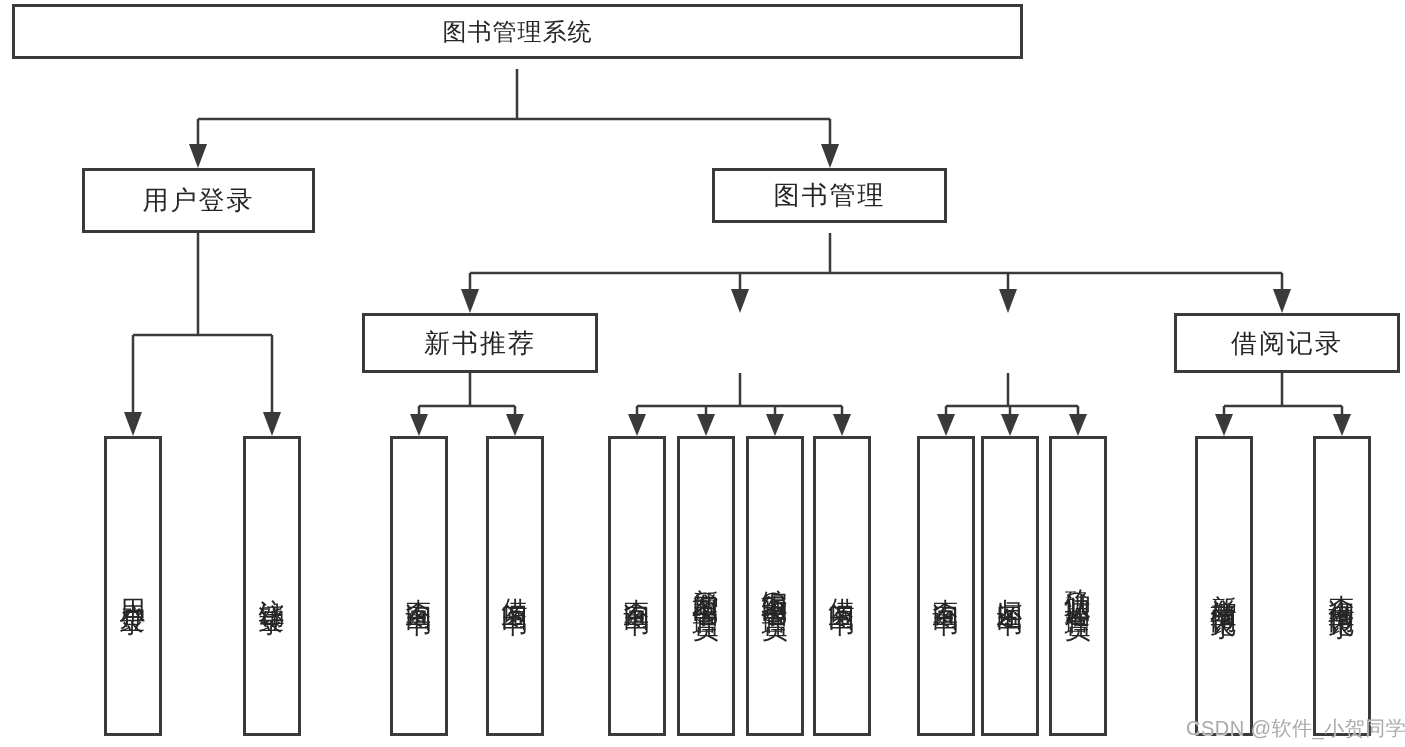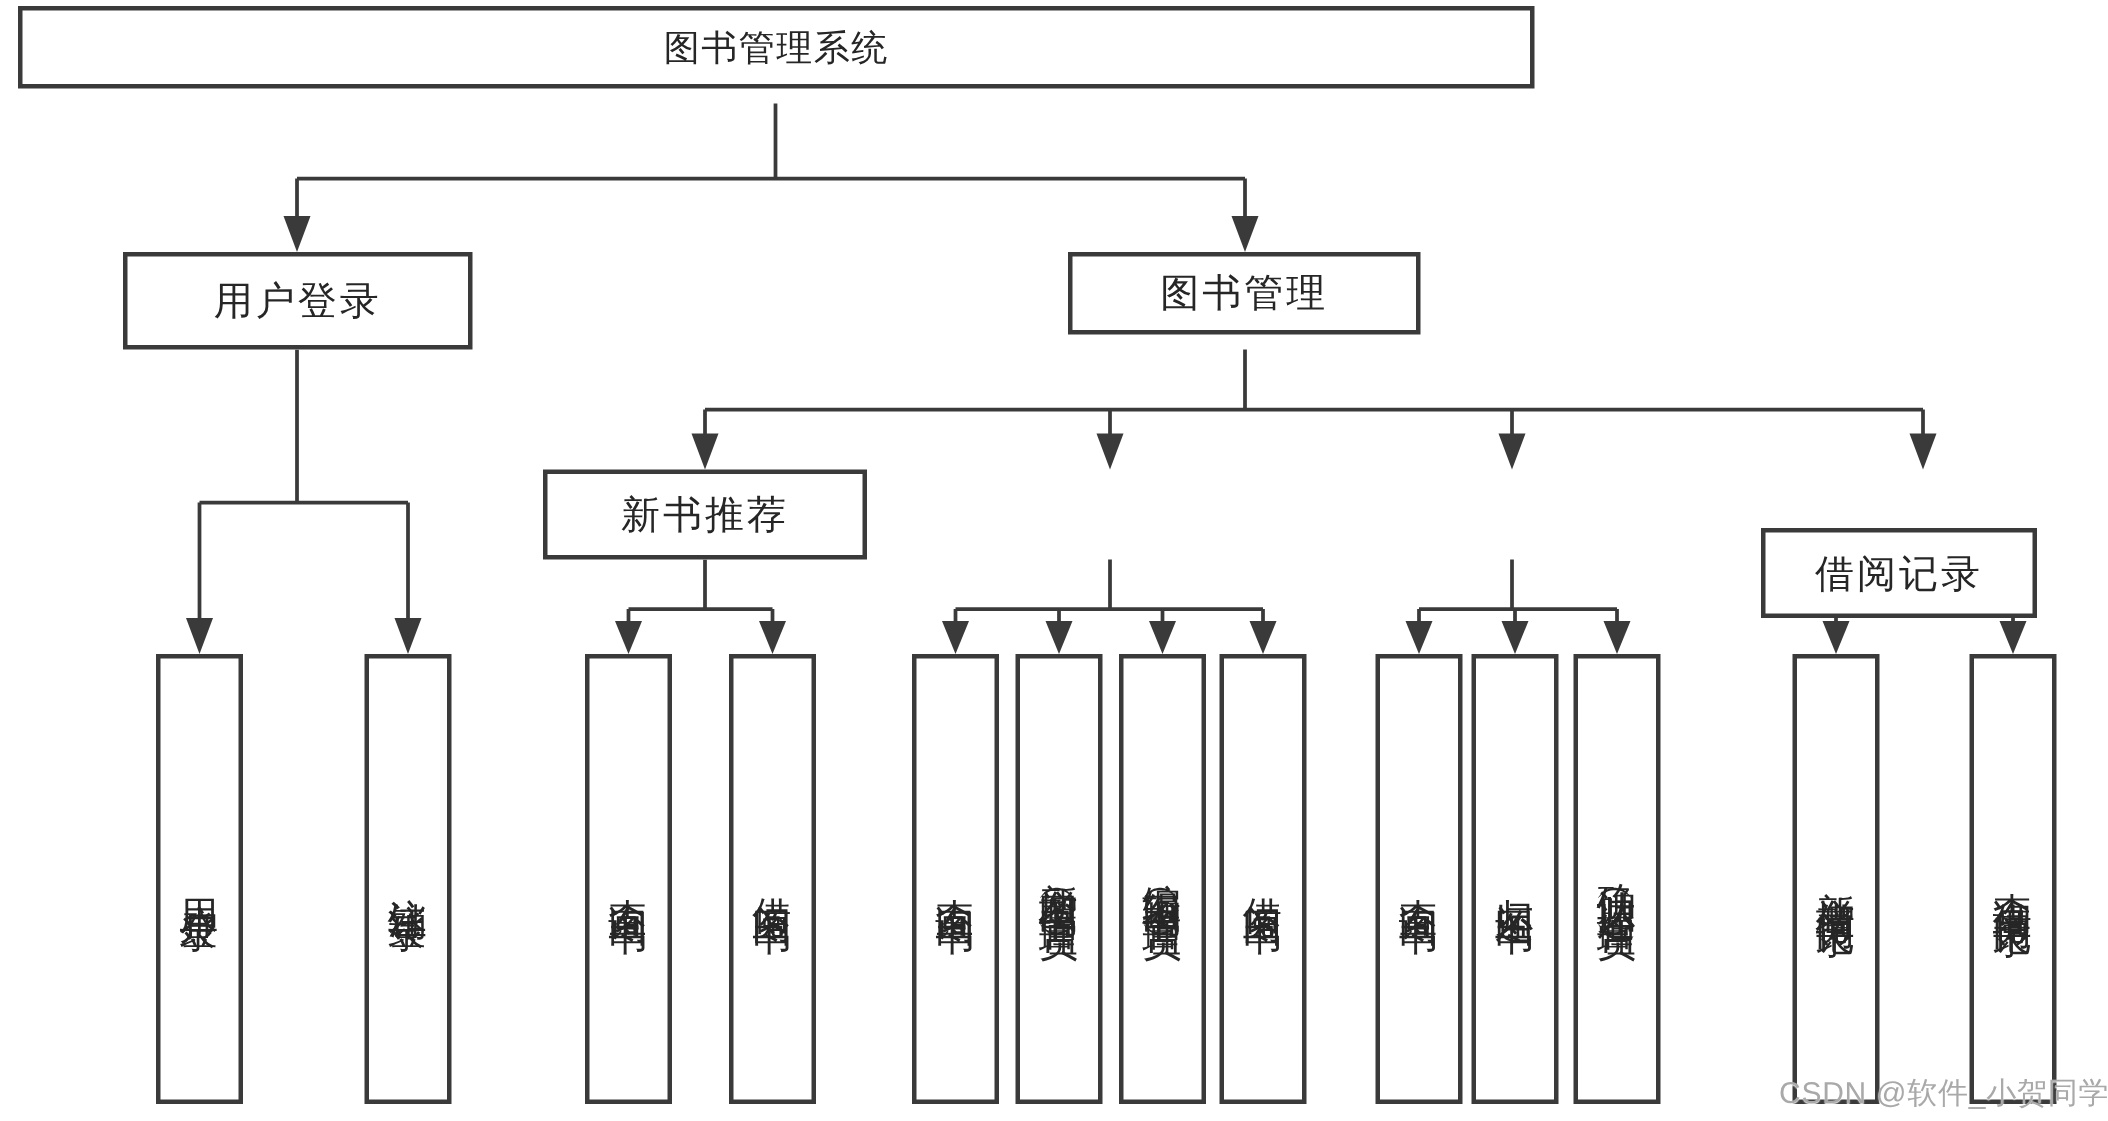--- a/index.html
+++ b/index.html
@@ -122,22 +122,22 @@
       <polygon points="1215,414 1233,414 1224,436"></polygon>
       <polygon points="1333,414 1351,414 1342,436"></polygon>
     </g>
   </svg>
 
   <div class="node root" style="left:12px;top:4px;width:1011px;height:55px;">图书管理系统</div>
 
   <div class="node" style="left:82px;top:168px;width:233px;height:65px;">用户登录</div>
   <div class="node" style="left:712px;top:168px;width:235px;height:55px;">图书管理</div>
 
-  <div class="node" style="left:362px;top:313px;width:216px;height:60px;">新书推荐</div>
-  <div class="node" style="left:1174px;top:313px;width:184px;height:60px;margin-top:39px;">借阅记录</div>
+  <div class="node" style="left:362px;top:313px;width:236px;height:60px;">新书推荐</div>
+  <div class="node" style="left:1174px;top:313px;width:226px;height:60px;">借阅记录</div>
 
   <div class="leaf" style="left:104px;top:436px;width:58px;height:300px;">用户登录</div>
   <div class="leaf" style="left:243px;top:436px;width:58px;height:300px;">注销登录</div>
 
   <div class="leaf" style="left:390px;top:436px;width:58px;height:300px;">查询图书</div>
   <div class="leaf" style="left:486px;top:436px;width:58px;height:300px;">借阅图书</div>
 
   <div class="leaf" style="left:608px;top:436px;width:58px;height:300px;">查询图书</div>
   <div class="leaf" style="left:677px;top:436px;width:58px;height:300px;">新增图书（管理员）</div>
   <div class="leaf" style="left:746px;top:436px;width:58px;height:300px;">编辑图书（管理员）</div>

